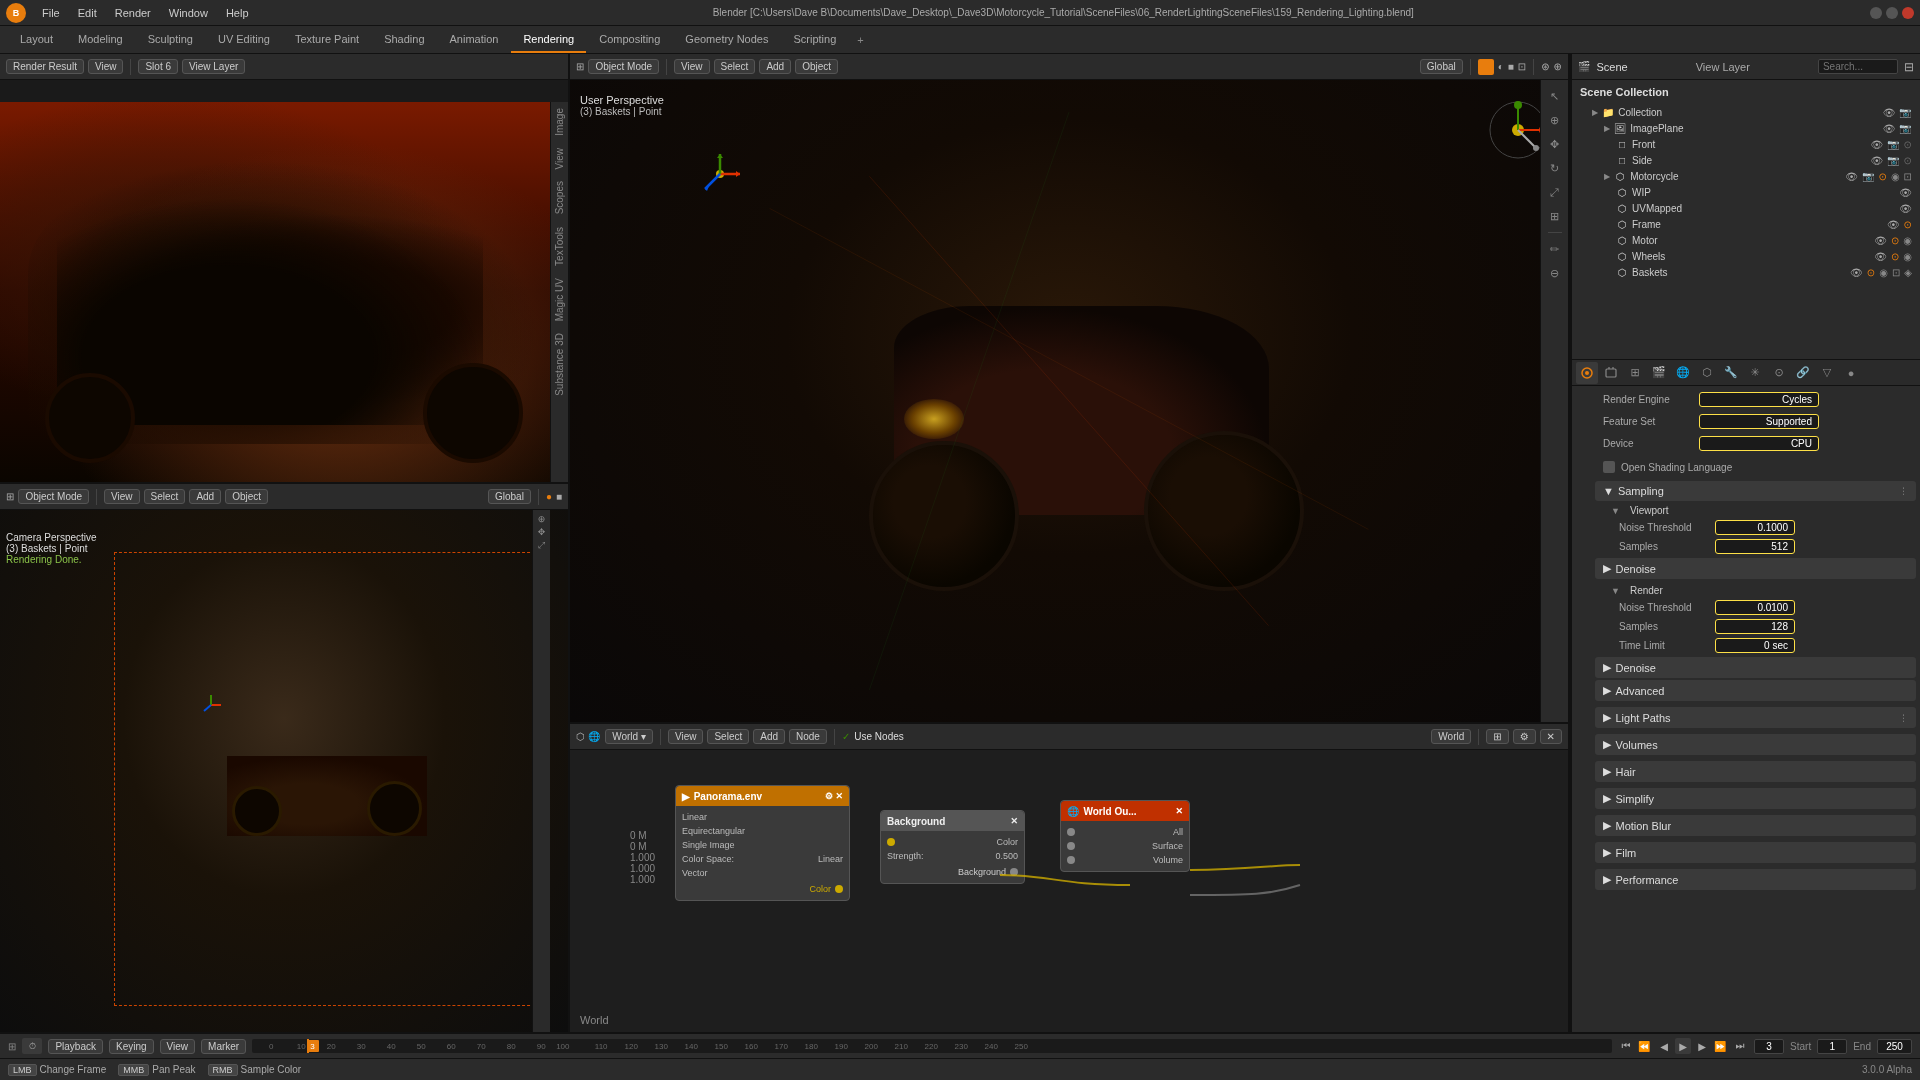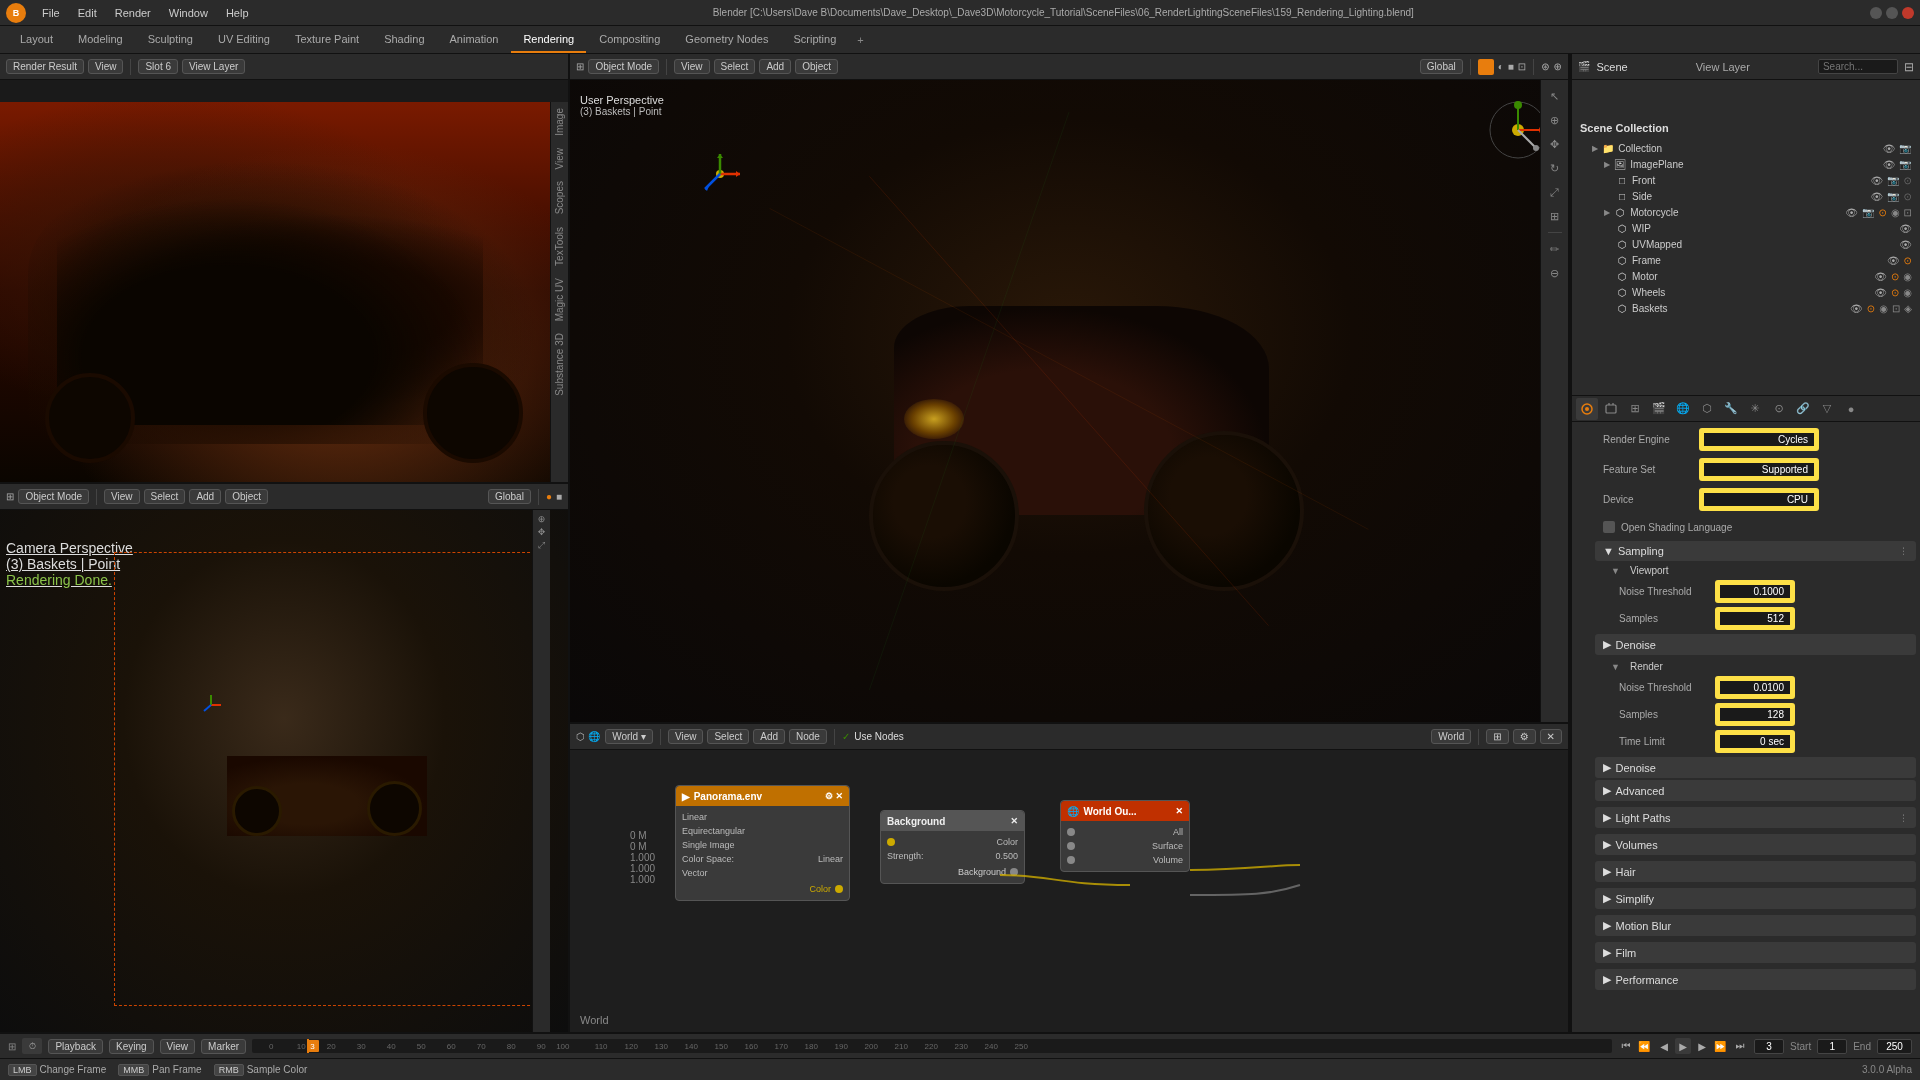--- a/index.html
+++ b/index.html
@@ -176,25 +176,24 @@
       position: absolute;
       top: 8%;
       left: 20%;
       right: 5%;
       bottom: 5%;
       border: 1px dashed #cc4400;
       pointer-events: none;
     }
     .viewport-info {
       position: absolute;
-      top: 30px;
+      top: 22px;
       left: 6px;
-      font-size: 14px;
+      font-size: 10px;
       color: #ddd;
-      text-decoration: underline;
     }
     #center-header {
       height: 26px;
       background: #2b2b2b;
       display: flex;
       align-items: center;
       padding: 0 6px;
       gap: 4px;
       font-size: 10px;
       border-bottom: 1px solid #111;
@@ -299,21 +298,20 @@
       padding: 0 6px;
       gap: 4px;
       font-size: 10px;
       border-bottom: 1px solid #111;
     }
     #scene-collection {
       padding: 6px;
       border-bottom: 1px solid #111;
       height: 300px;
       overflow-y: auto;
-      margin-top: 36px;
     }
     .collection-title {
       font-size: 11px;
       font-weight: bold;
       color: #ddd;
       padding: 2px 4px;
       margin-bottom: 4px;
     }
     .coll-item {
       display: flex;
@@ -363,21 +361,21 @@
       padding: 2px 8px;
       gap: 6px;
       font-size: 10px;
     }
     .prop-label {
       color: #aaa;
       min-width: 90px;
     }
     .prop-value {
       background: #1a1a1a;
-      border: 5px solid #fde047;
+      border: 1px solid #fde047;
       border-radius: 3px;
       padding: 1px 6px;
       color: #fff;
       font-size: 10px;
       min-width: 80px;
       text-align: right;
     }
     .prop-checkbox {
       width: 12px; height: 12px;
       background: #555;
@@ -1145,21 +1143,21 @@
   <div style="background:#1a1a1a; border:1px solid #444; border-radius:2px; padding:1px 6px; min-width:35px; text-align:center; font-size:10px; color:#fff;">250</div>
 </div>
 
 <div id="statusbar">
   <div class="status-item">
     <span class="status-key">LMB</span>
     <span>Change Frame</span>
   </div>
   <div class="status-item">
     <span class="status-key">MMB</span>
-    <span>Pan Frame</span>
+    <span>Pan Peak</span>
   </div>
   <div class="status-item">
     <span class="status-key">RMB</span>
     <span>Sample Color</span>
   </div>
   <div style="flex:1;"></div>
   <span style="color:#888; font-size:10px;">3.0.0 Alpha</span>
 </div>
 
 </body></html>

